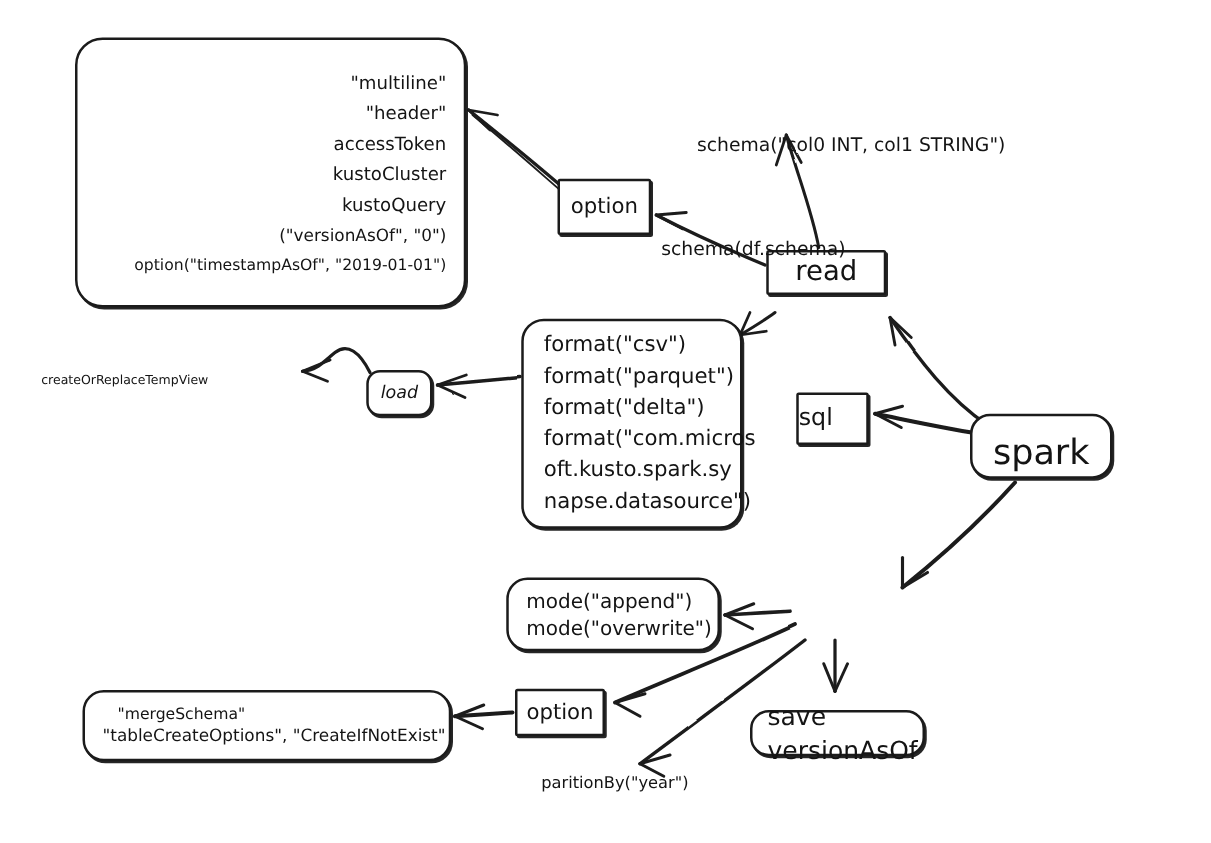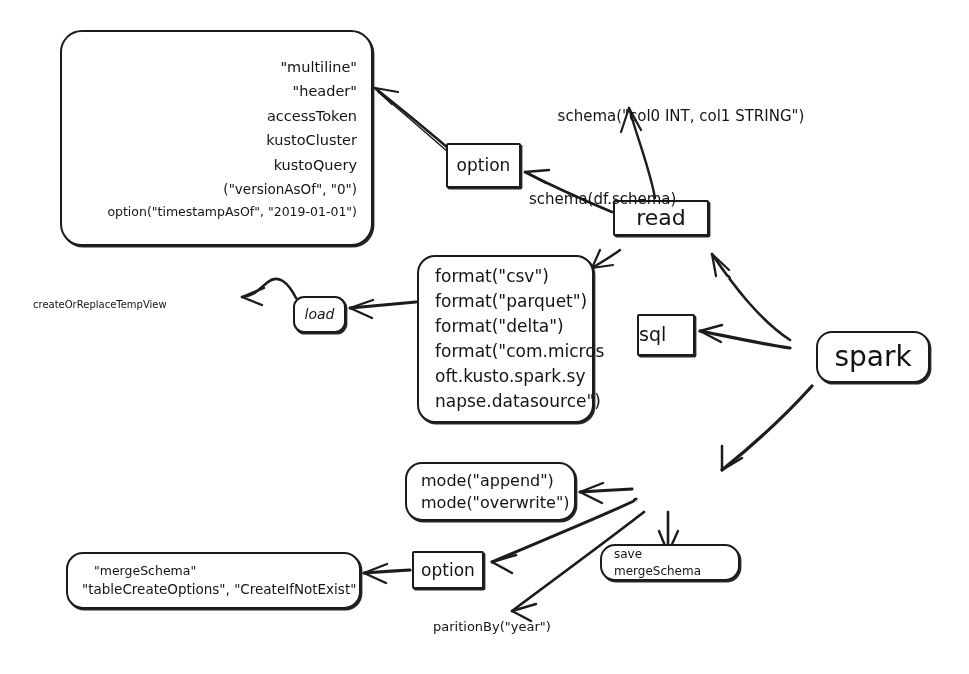--- a/index.html
+++ b/index.html
@@ -86,24 +86,25 @@
     align-items: center;
     font-size: 14px;
     font-style: italic;
   }
   #node-sql {
     left: 637px; top: 314px; width: 58px; height: 42px;
     align-items: flex-start;
     font-size: 19px;
   }
   #node-spark {
-    left: 816px; top: 331px; width: 114px; height: 52px;
+    left: 776px; top: 331px; width: 114px; height: 52px;
     border-radius: 16px;
     align-items: center;
     font-size: 28px;
+    justify-content: flex-end;
   }
   #node-mode {
     left: 405px; top: 462px; width: 171px; height: 59px;
     border-radius: 17px;
     align-items: flex-start;
     padding: 4px 8px 4px 14px;
     font-size: 16px;
   }
   #node-write {
     left: 634px; top: 469px; width: 81px; height: 42px;
@@ -117,25 +118,25 @@
   }
   #node-write-options {
     left: 66px; top: 552px; width: 295px; height: 57px;
     border-radius: 17px;
     align-items: flex-start;
     padding: 3px 8px 3px 14px;
     font-size: 13.5px;
   }
   #node-write-options .line.indent { padding-left: 12px; font-size: 12.5px; }
   #node-save {
-    left: 600px; top: 544px; width: 140px; height: 37px;
+    left: 600px; top: 568px; width: 140px; height: 37px;
     border-radius: 15px;
     align-items: flex-start;
     padding: 2px 6px 2px 12px;
-    font-size: 12px;
+    font-size: 20px;
   }
 
   #label-schema {
     left: 529px; top: 44px;
     font-size: 15px;
     text-align: left;
   }
   #label-temp-view {
     left: 33px; top: 298px;
     font-size: 10px;
@@ -297,21 +298,21 @@
     <span class="line">option</span>
   </div>
 
   <div class="node" id="node-write-options">
     <span class="line indent">"mergeSchema"</span>
     <span class="line">"tableCreateOptions", "CreateIfNotExist"</span>
   </div>
 
   <div class="node" id="node-save">
     <span class="line">save</span>
-    <span class="line">mergeSchema</span>
+    <span class="line">versionAsOf</span>
   </div>
 
   <div class="plain" id="label-schema">
     <div>
       <span>schema("col0 </span><span class="ital">INT</span><span>, col1 </span><span class="ital">STRING</span><span>")</span>
     </div>
     <div>schema(df.schema)</div>
   </div>
 
   <div class="plain" id="label-temp-view">createOrReplaceTempView</div>

